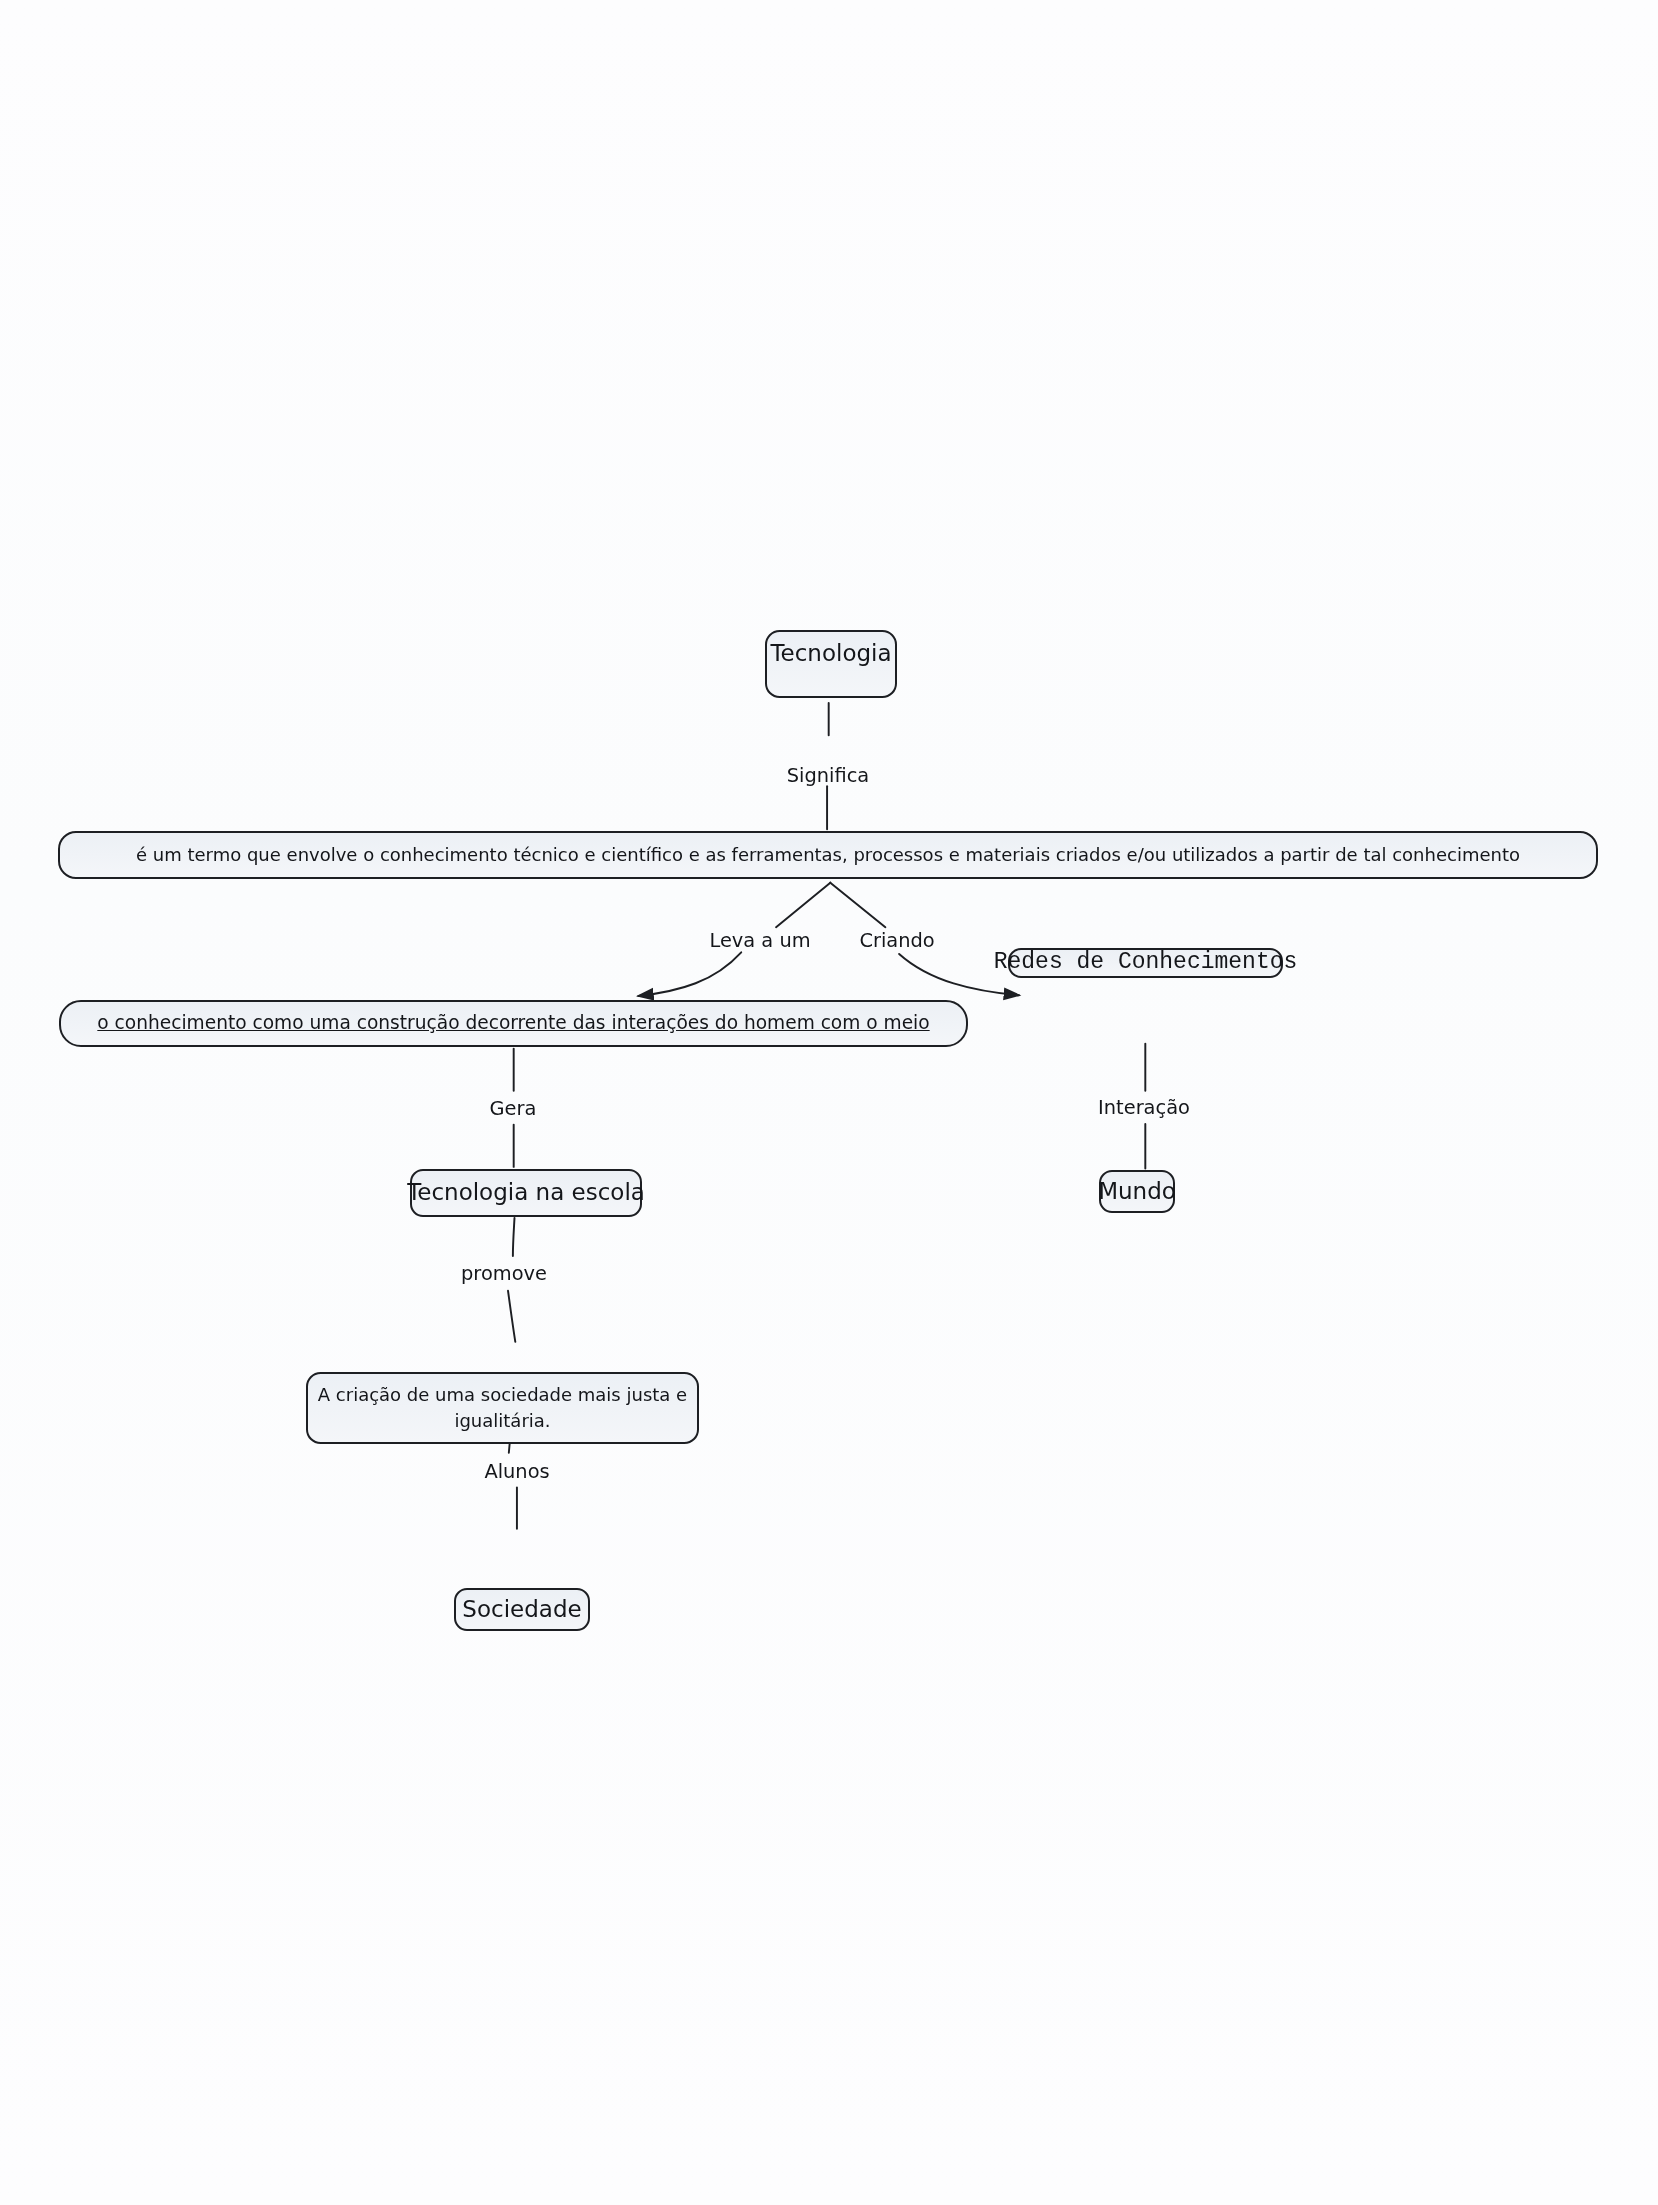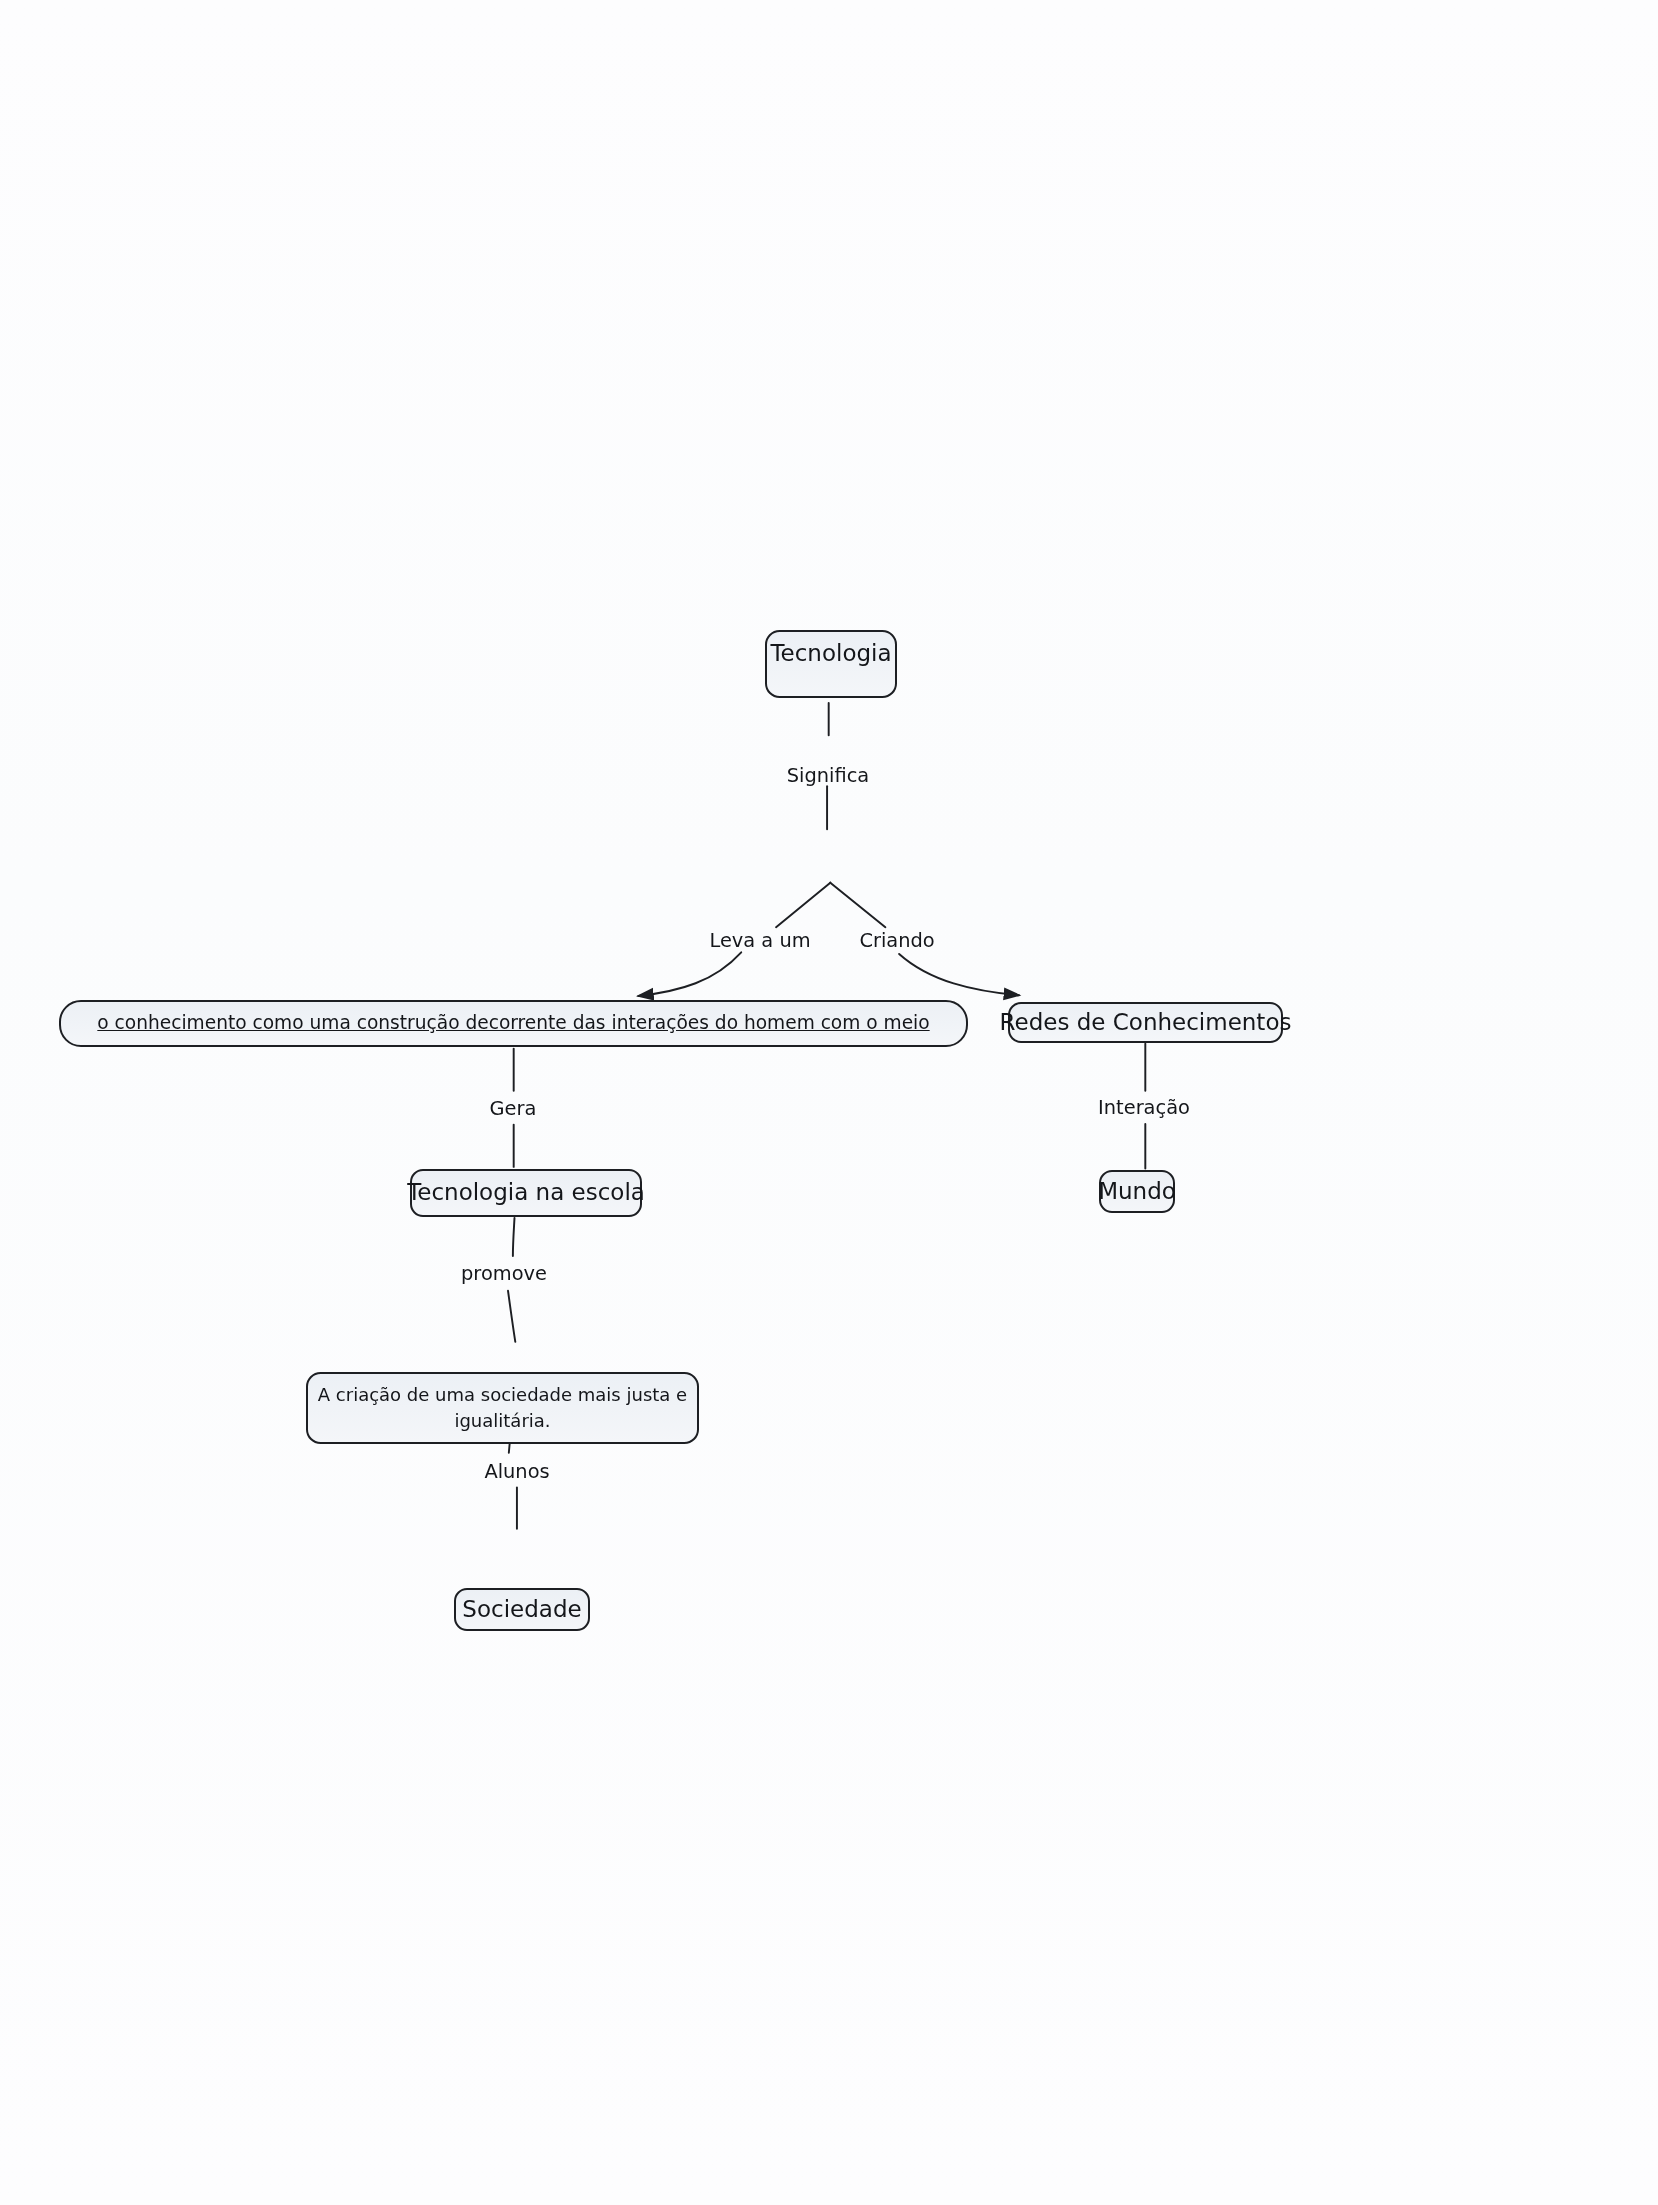--- a/index.html
+++ b/index.html
@@ -79,30 +79,33 @@
       <path d="M638,1837 L638,1888"></path>
     </g>
   </svg>
 
   <div class="node node--top-text" style="left:765px;top:630px;width:132px;height:68px;">
     <span>Tecnologia</span>
   </div>
 
   <span class="link-label" style="left:828px;top:775px;">Significa</span>
 
+  <div class="node node--wide" style="left:58px;top:831px;width:1540px;height:48px;">
+    <span>é um termo que envolve o conhecimento técnico e científico e as ferramentas, processos e materiais criados e/ou utilizados a partir de tal conhecimento</span>
+  </div>
 
   <span class="link-label" style="left:760px;top:940px;">Leva a um</span>
 
   <span class="link-label" style="left:897px;top:940px;">Criando</span>
 
   <div class="node node--left-wide" style="left:59px;top:1000px;width:909px;height:47px;">
     <span>o conhecimento como uma construção decorrente das interações do homem com o meio</span>
   </div>
 
-  <div class="node" style="left:1008px;top:1002px;width:275px;height:41px;">
+  <div class="node" style="left:1008px;top:948px;width:275px;height:30px;font-family:Liberation Mono, monospace;">
     <span>Redes de Conhecimentos</span>
   </div>
 
   <span class="link-label" style="left:513px;top:1108px;">Gera</span>
 
   <span class="link-label" style="left:1144px;top:1107px;">Interação</span>
 
   <div class="node" style="left:410px;top:1169px;width:232px;height:48px;">
     <span>Tecnologia na escola</span>
   </div>

